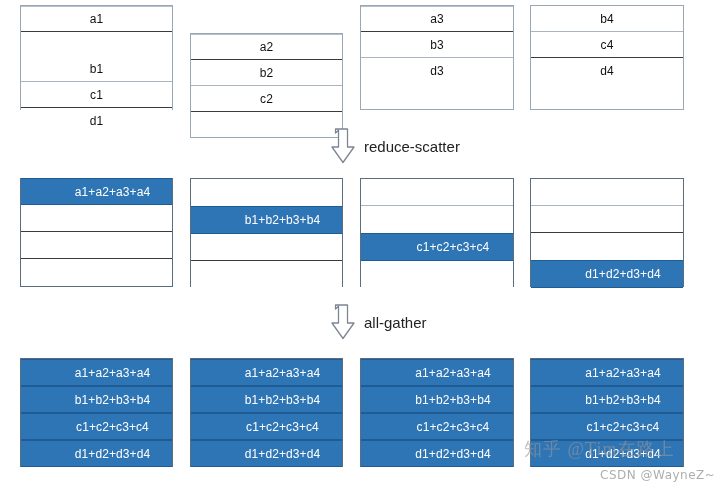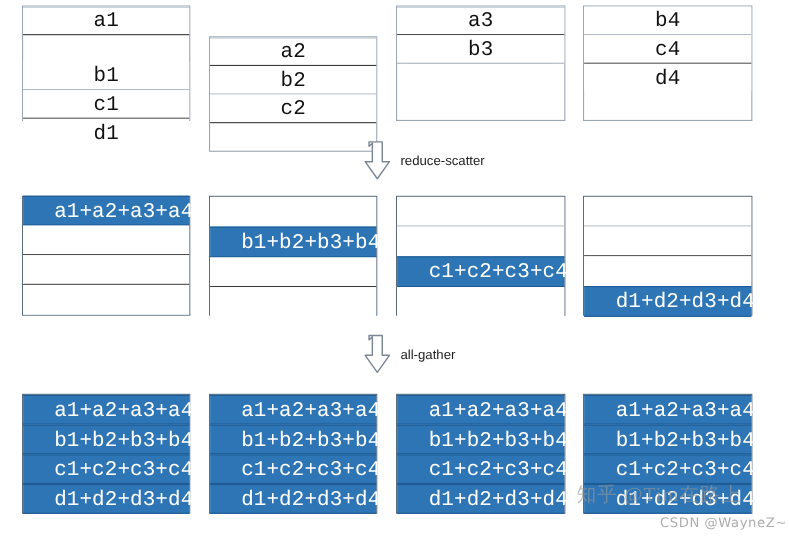--- a/index.html
+++ b/index.html
@@ -27,25 +27,24 @@
     position: absolute;
     box-sizing: border-box;
     background: #ffffff;
   }
   .tbl .cell {
     box-sizing: border-box;
     width: 100%;
     display: flex;
     align-items: center;
     justify-content: center;
-    font-size: 19px;
+    font-size: 12px;
     color: #111111;
     letter-spacing: 0.1px;
     white-space: nowrap;
-    font-family: Liberation Mono, monospace;
   }
 
   
   .cell.plain {
     border-bottom: 1px solid #3a3a3a;
     background: #ffffff;
   }
   .cell.plain.first {
     border-top: 1px solid #b4bfcb;
   }
@@ -85,21 +84,21 @@
     display: flex;
     align-items: center;
     gap: 8px;
   }
   .step .arrow-wrap {
     width: 26px;
     height: 38px;
     display: block;
   }
   .step .step-label {
-    font-size: 12px;
+    font-size: 15px;
     color: #222222;
     white-space: nowrap;
     line-height: 1;
   }
 
   
   .wm-zhihu {
     position: absolute;
     font-size: 18px;
     color: rgba(150,150,150,0.62);
@@ -130,20 +129,21 @@
 
   <div class="tbl framed-light" style="left:190px; top:5px; width:153px; height:105px;margin-top:28px;">
     <div class="cell plain first" style="height:26px;">a2</div>
     <div class="cell plain lightrule" style="height:26px;">b2</div>
     <div class="cell plain" style="height:26px;">c2</div>
   </div>
 
   <div class="tbl framed-light" style="left:360px; top:5px; width:154px; height:105px;">
     <div class="cell plain first" style="height:26px;">a3</div>
     <div class="cell plain lightrule" style="height:26px;">b3</div>
+    <div class="cell plain last" style="height:25px; border-bottom:none;">d3</div>
   </div>
 
   <div class="tbl framed-light" style="left:530px; top:5px; width:154px; height:105px;">
     <div class="cell plain lightrule" style="height:26px;">b4</div>
     <div class="cell plain" style="height:26px;">c4</div>
     <div class="cell plain last" style="height:25px; border-bottom:none;">d4</div>
   </div>
 
   <div class="step" style="left:330px; top:127px;">
     <span class="arrow-wrap">

